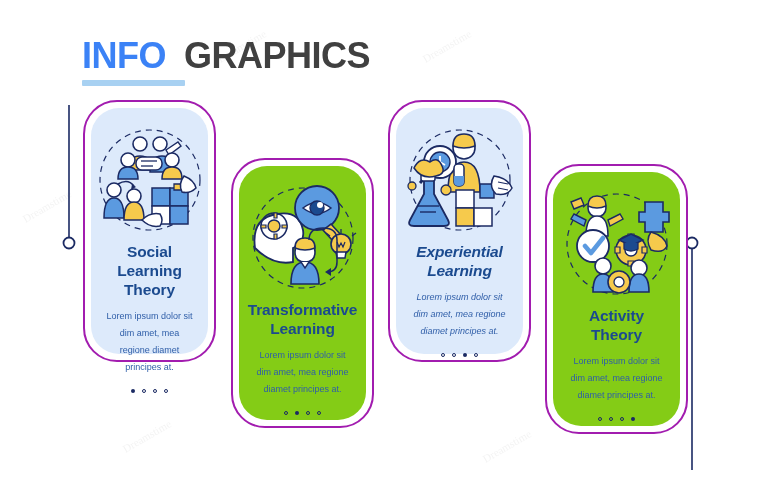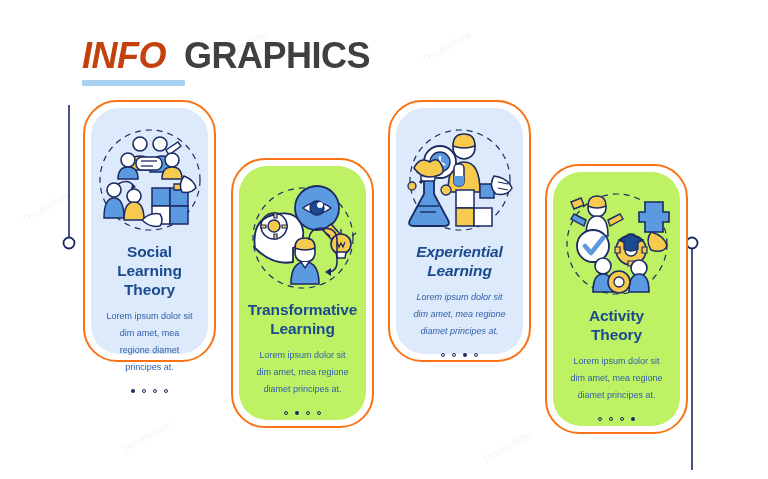--- a/index.html
+++ b/index.html
@@ -31,21 +31,21 @@
     height: 60px;
   }
   #page-title {
     font-size: 36px;
     font-weight: bold;
     letter-spacing: -0.5px;
     line-height: 40px;
     white-space: nowrap;
     margin: 0;
   }
-  .title-part-1 { color: #c2410c; font-style: italic; }
+  .title-part-1 { color: #3b82f6; }
   .title-part-2 { color: #404040; margin-left: 18px; }
   #title-underline {
     position: absolute;
     left: 0px;
     top: 44px;
     width: 103px;
     height: 6px;
     background: #a8d1f2;
     border-radius: 1px;
   }
@@ -56,40 +56,40 @@
     left: 0; top: 0;
     width: 768px;
     height: 479px;
     pointer-events: none;
   }
 
   
   .card {
     position: absolute;
     box-sizing: border-box;
-    border: 2px solid #f97316;
+    border: 2px solid #a21caf;
     border-radius: 34px;
     background: #ffffff;
     display: flex;
     flex-direction: column;
     align-items: center;
   }
   .card-inner {
     position: absolute;
     left: 6px;
     right: 6px;
     top: 6px;
     bottom: 6px;
     border-radius: 28px;
     display: flex;
     flex-direction: column;
     align-items: center;
   }
   .card.filled .card-inner { background: #ddeafb; }
-  .card.plain  .card-inner { background: #bef264; }
+  .card.plain  .card-inner { background: #84cc16; }
 
   .card-illustration {
     width: 124px;
     height: 112px;
     margin-top: 16px;
     flex: none;
   }
   .card-title {
     color: #1b4a8f;
     font-size: 15.5px;

